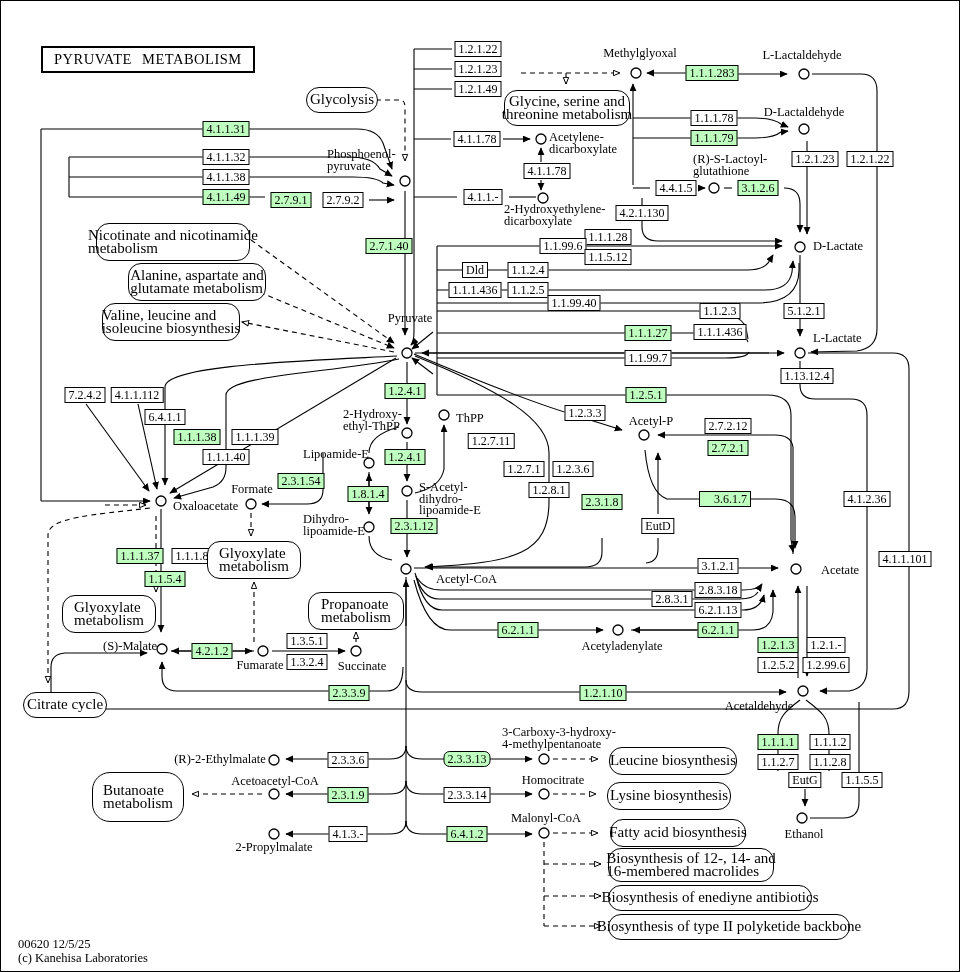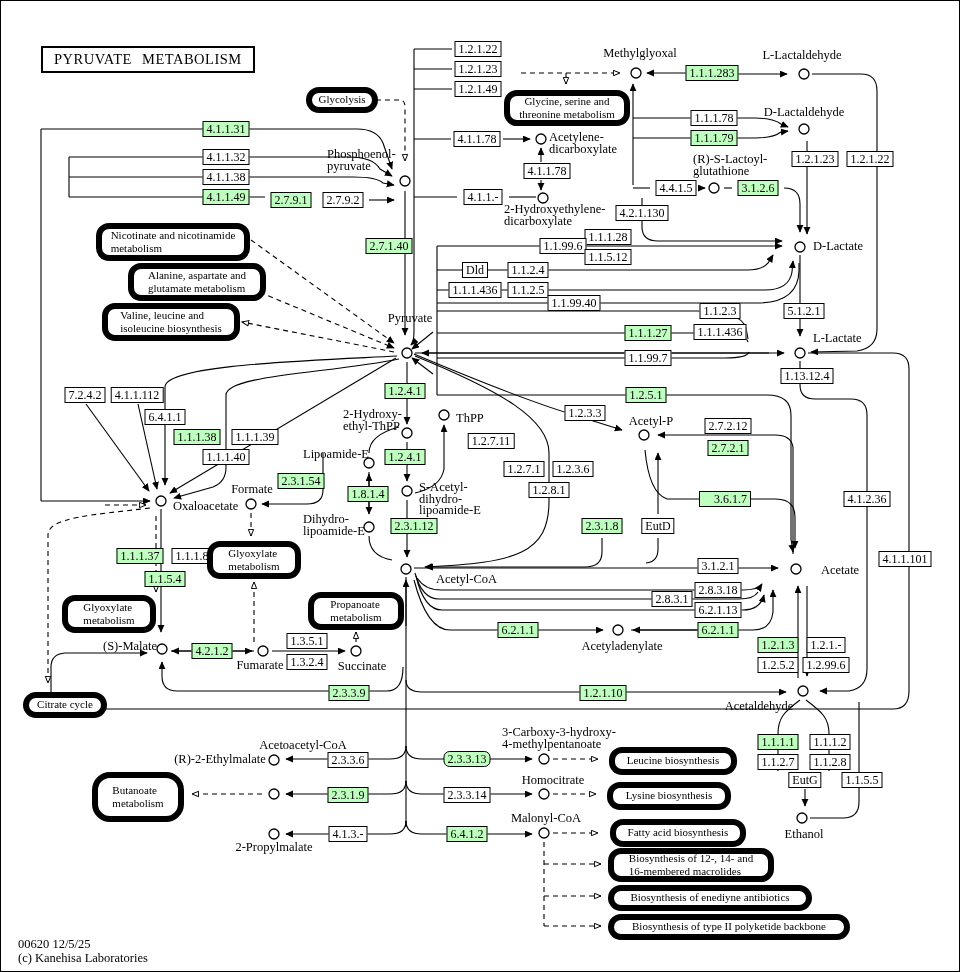--- a/index.html
+++ b/index.html
@@ -6,22 +6,22 @@
   #diagram{position:relative;width:960px;height:972px;background:#fff;overflow:hidden;
            border:1px solid #000;box-sizing:border-box;
            font-family:"Liberation Serif","DejaVu Serif",serif;color:#000}
   #wires{position:absolute;left:0;top:0;z-index:1}
   .ln{fill:none;stroke:#000;stroke-width:1.1}
   .dash{stroke-dasharray:5 4}
   circle.node{fill:#fff;stroke:#000;stroke-width:1.3}
   .ec{position:absolute;transform:translate(-50%,-50%);background:#fff;border:1px solid #000;
       font-size:12px;line-height:14px;padding:0 3px;white-space:nowrap;z-index:3}
   .ec.green{background:var(--green,#bfffbf)}
-  .pw{position:absolute;transform:translate(-50%,-50%);background:#fff;border:6px solid #000000;
-      border-radius:13px;font-size:11px;line-height:13.5px;display:flex;align-items:center;
+  .pw{position:absolute;transform:translate(-50%,-50%);background:#fff;border:1px solid #000000;
+      border-radius:13px;font-size:15px;line-height:13.5px;display:flex;align-items:center;
       justify-content:center;white-space:pre;z-index:3;padding:2px 7px;box-sizing:border-box;text-align:left}
   .cpd{position:absolute;font-size:12.5px;line-height:11.5px;white-space:pre;z-index:2}
   .cpd.c{transform:translate(-50%,-50%);text-align:center}
   .cpd.l{transform:translateY(-50%)}
   .title-box{position:absolute;left:40px;top:45px;border:2px solid #000;background:#fff;
       padding:3px 11px;font-size:14.5px;word-spacing:6px;z-index:4;letter-spacing:.5px}
   .footer{position:absolute;left:17px;font-size:12.5px;z-index:2;line-height:14px}
 </style>
 </head>
 <body>
@@ -240,21 +240,21 @@
     <div class="ec" style="left: 225px; top: 456px;">1.1.1.40</div>
     <div class="ec green" style="left: 404px; top: 390px;">1.2.4.1</div>
     <div class="ec green" style="left: 404px; top: 456px;">1.2.4.1</div>
     <div class="ec" style="left: 490px; top: 440px;">1.2.7.11</div>
     <div class="ec" style="left: 523px; top: 468px;">1.2.7.1</div>
     <div class="ec" style="left: 572px; top: 468px;">1.2.3.6</div>
     <div class="ec" style="left: 548px; top: 489px;">1.2.8.1</div>
     <div class="ec green" style="left: 300px; top: 480px;">2.3.1.54</div>
     <div class="ec green" style="left: 367px; top: 493px;">1.8.1.4</div>
     <div class="ec green" style="left: 413px; top: 525px;">2.3.1.12</div>
-    <div class="ec green" style="left: 601px; top: 525px;">2.3.1.8</div>
+    <div class="ec green" style="left: 601px; top: 501px;">2.3.1.8</div>
     <div class="ec" style="left: 657px; top: 525px;">EutD</div>
     <div class="ec" style="left: 727px; top: 425px;">2.7.2.12</div>
     <div class="ec green" style="left: 727px; top: 447px;">2.7.2.1</div>
     <div class="ec green" style="left: 724px; top: 498px; padding-left: 14px;">3.6.1.7</div>
     <div class="ec" style="left: 866px; top: 498px;">4.1.2.36</div>
     <div class="ec" style="left: 904px; top: 558px;">4.1.1.101</div>
     <div class="ec green" style="left: 139px; top: 555px;">1.1.1.37</div>
     <div class="ec" style="left: 194px; top: 555px;">1.1.1.82</div>
     <div class="ec green" style="left: 164px; top: 578px;">1.1.5.4</div>
     <div class="ec" style="left: 717px; top: 565px;">3.1.2.1</div>
@@ -340,16 +340,16 @@
     <div class="cpd c" style="left: 621px; top: 646px;">Acetyladenylate</div>
     <div class="cpd c" style="left: 758px; top: 706px;">Acetaldehyde</div>
     <div class="cpd l" style="left: 102px; top: 646px;">(S)-Malate</div>
     <div class="cpd c" style="left: 259px; top: 665px;">Fumarate</div>
     <div class="cpd c" style="left: 361px; top: 666px;">Succinate</div>
     <div class="cpd l" style="left: 501px; top: 737px;">3-Carboxy-3-hydroxy-
 4-methylpentanoate</div>
     <div class="cpd c" style="left: 552px; top: 780px;">Homocitrate</div>
     <div class="cpd c" style="left: 545px; top: 818px;">Malonyl-CoA</div>
     <div class="cpd c" style="left: 219px; top: 759px;">(R)-2-Ethylmalate</div>
-    <div class="cpd c" style="left: 274px; top: 745px; margin-left: 28px;">Acetoacetyl-CoA</div>
+    <div class="cpd c" style="left: 274px; top: 781px;">Acetoacetyl-CoA</div>
     <div class="cpd c" style="left: 273px; top: 847px;">2-Propylmalate</div>
     <div class="cpd c" style="left: 803px; top: 834px;">Ethanol</div>
   </div>
 
 </body></html>

